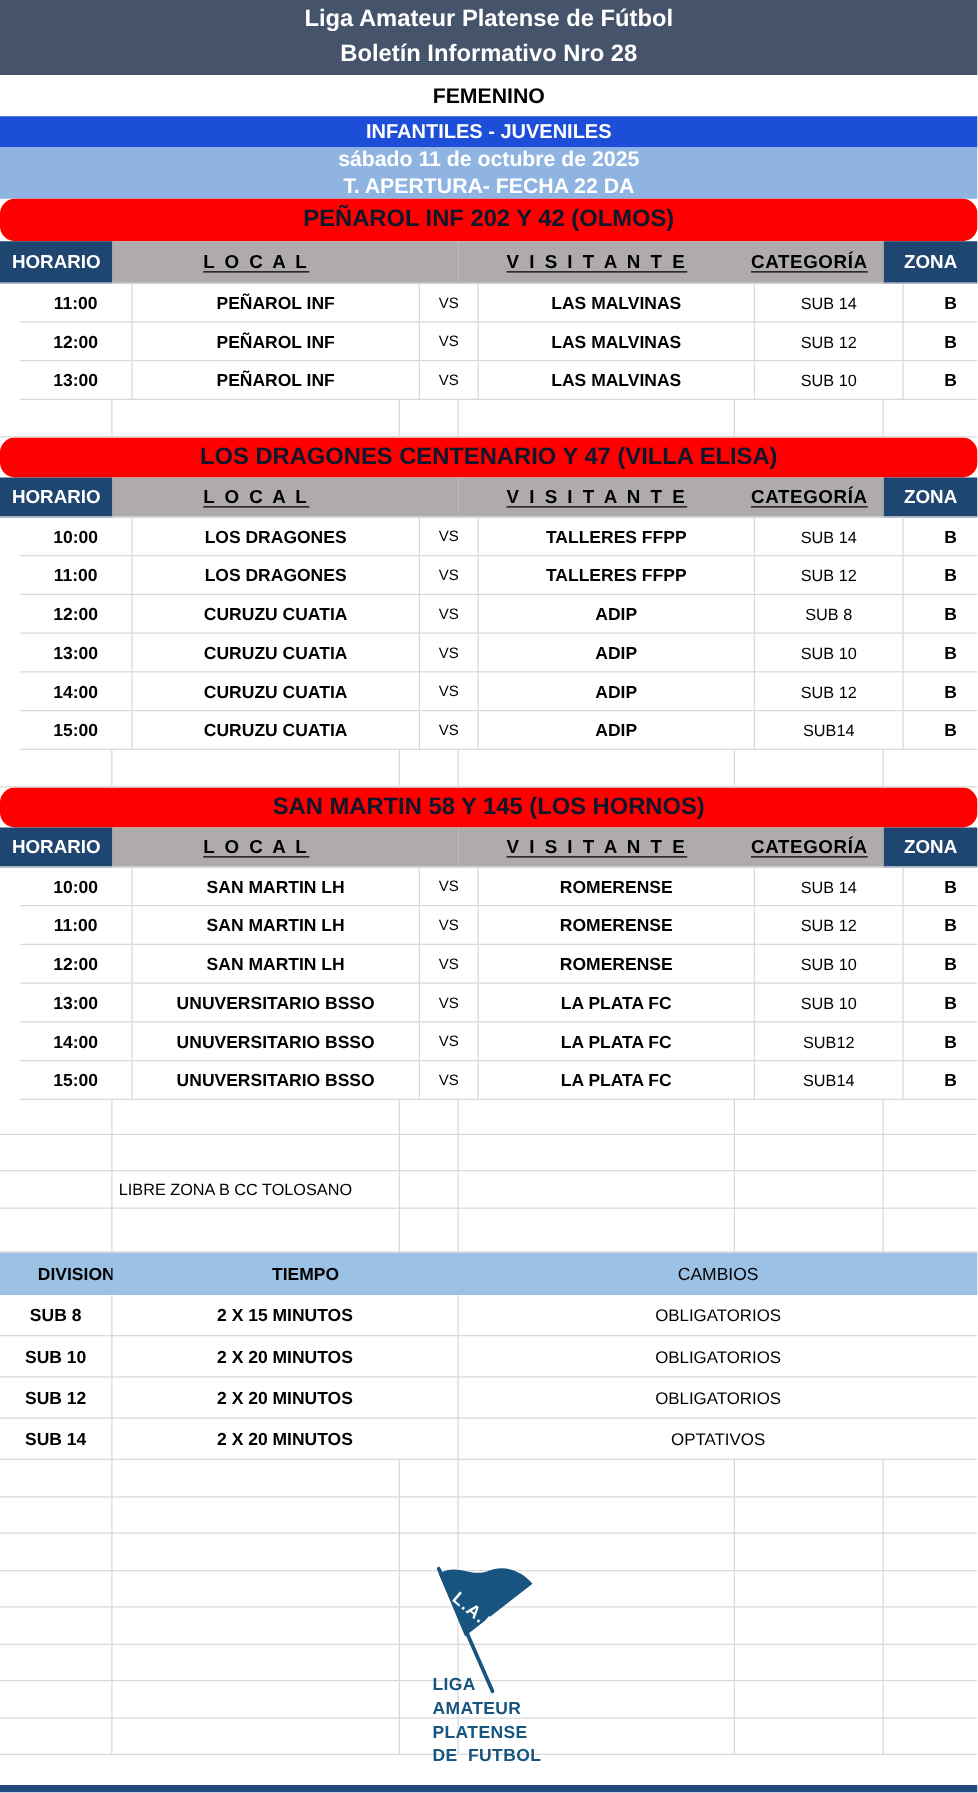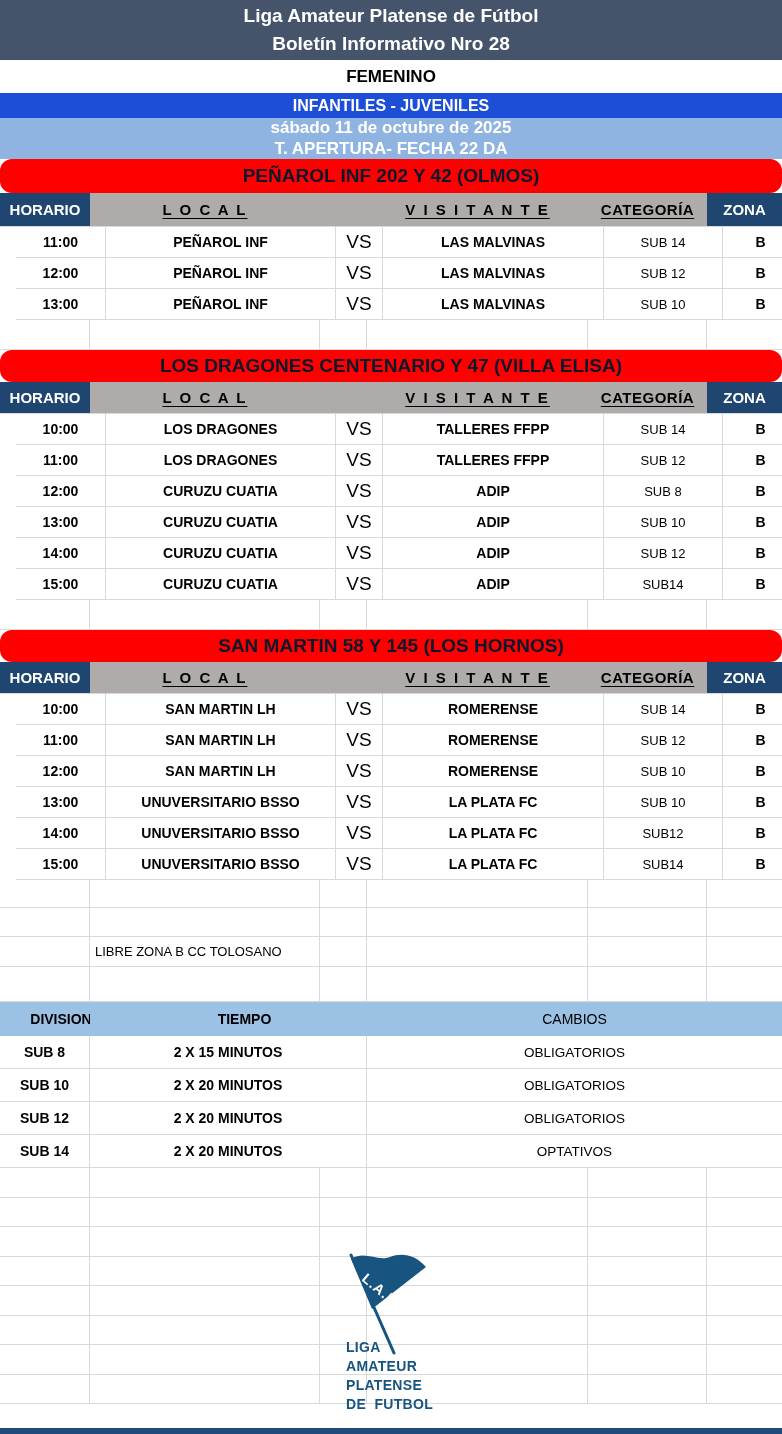--- a/index.html
+++ b/index.html
@@ -36,21 +36,21 @@
   .hc-cat   { text-decoration:underline; text-underline-offset:3px; letter-spacing:0.5px;text-align:center; }
 
   .fix-body  { grid-auto-rows:31px;padding-left:16px; }
   .empty-30  { grid-auto-rows:30px; }
   .empty-28  { grid-auto-rows:28px; }
   .empty-29  { grid-auto-rows:29px; }
   .empty-35  { grid-auto-rows:35px; }
   .tail-grid { grid-auto-rows:29.5px; }
 
   .c-horario, .c-local, .c-visitante, .c-zona { font-weight:bold; font-size:14px; }
-  .c-vs { font-size:19px; }
+  .c-vs { font-size:12px; }
   .c-categoria { font-size:13px; }
 
   .note-row { grid-auto-rows:30px; }
   .note-row .c-note { justify-content:flex-start; padding-left:5px; font-size:13px; font-weight:normal; }
 
   .rules-head { height:34px; background:#9BC2E5; }
   .rules-head .cell { border:none; font-size:14px; }
   .rules-head .rh-b { font-weight:bold;padding-left:32px; }
   .rules-body { grid-auto-rows:33px; }
   .rules-body .r-division, .rules-body .r-tiempo { font-weight:bold; font-size:14px; }

